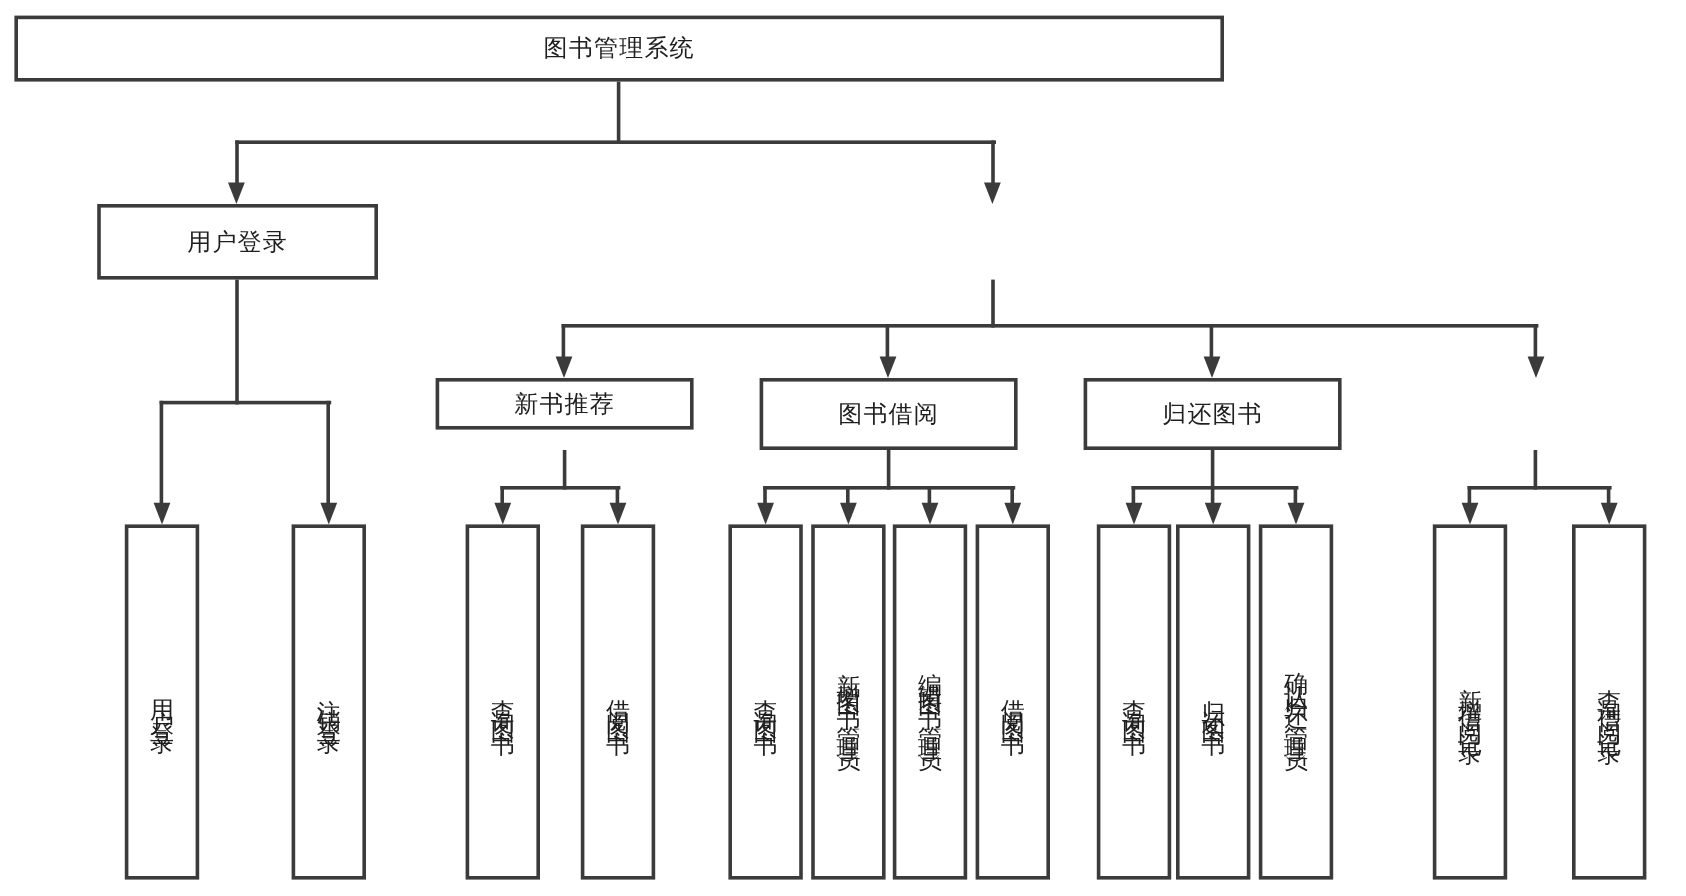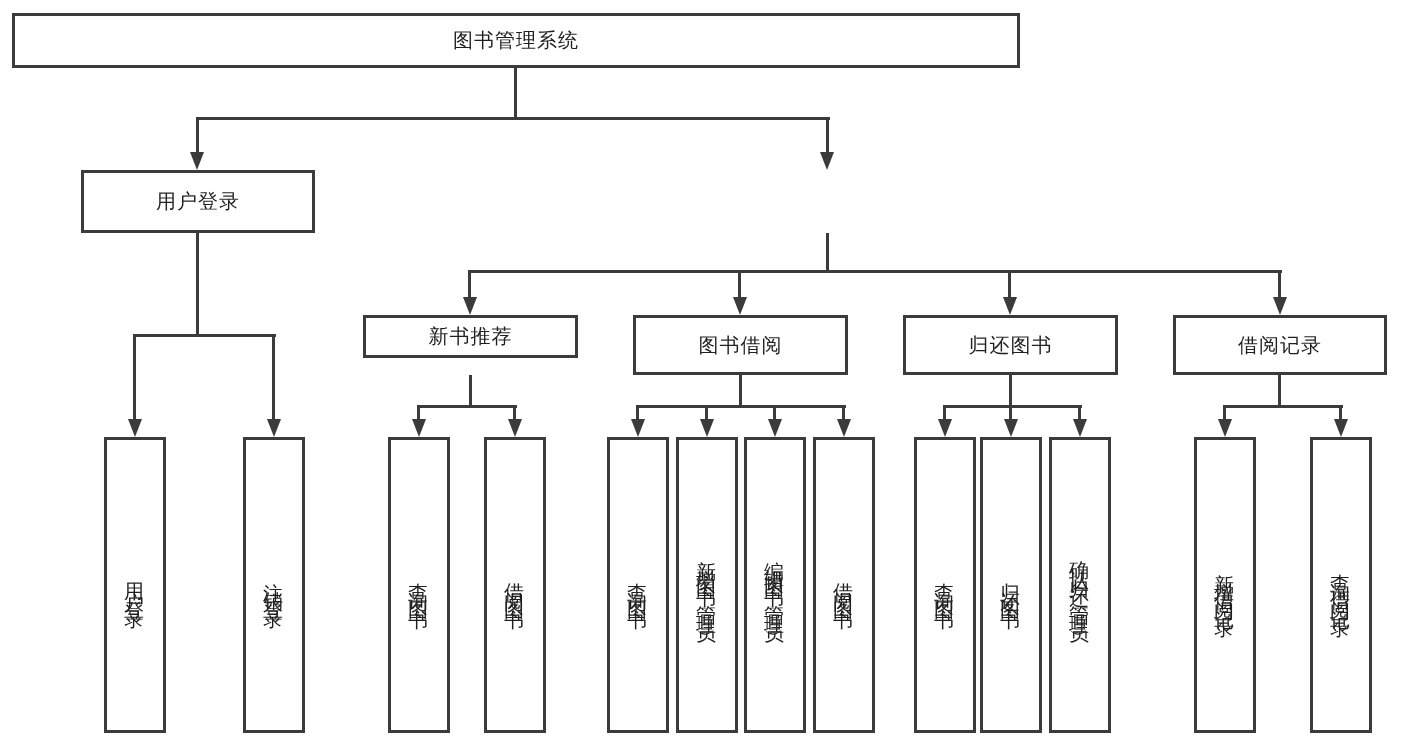--- a/index.html
+++ b/index.html
@@ -108,23 +108,20 @@
 
   <div class="hbox" style="left:363px;top:315px;width:215px;height:43px;">
     <span>新书推荐</span>
   </div>
   <div class="hbox" style="left:633px;top:315px;width:215px;height:60px;">
     <span>图书借阅</span>
   </div>
   <div class="hbox" style="left:903px;top:315px;width:215px;height:60px;">
     <span>归还图书</span>
   </div>
-  <div class="hbox" style="left:1173px;top:315px;width:214px;height:60px;">
-    <span>借阅记录</span>
-  </div>
 
   <div class="vl" style="left:469px;top:375px;height:33px;"></div>
   <div class="hl" style="left:417px;top:405px;width:100px;"></div>
   <div class="vl" style="left:417px;top:405px;height:16px;"></div>
   <div class="ah" style="left:412px;top:419px;"></div>
   <div class="vl" style="left:513px;top:405px;height:16px;"></div>
   <div class="ah" style="left:508px;top:419px;"></div>
 
   <div class="vl" style="left:739px;top:375px;height:33px;"></div>
   <div class="hl" style="left:636px;top:405px;width:210px;"></div>

